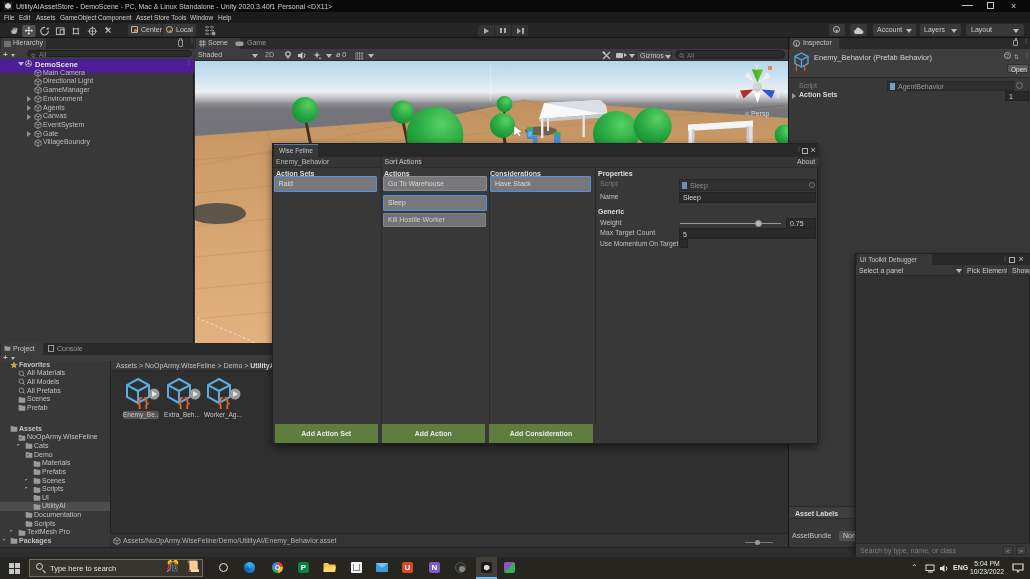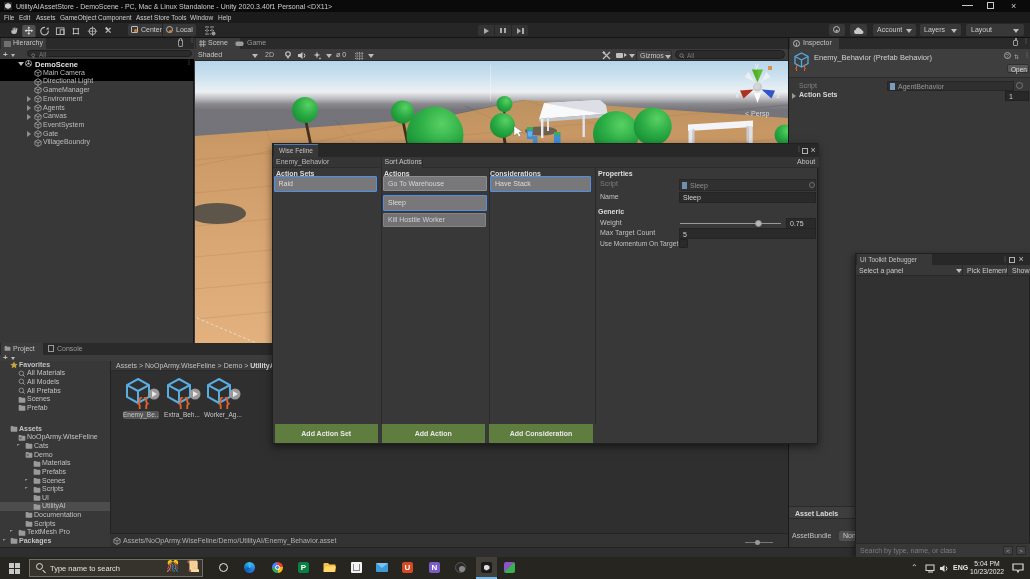--- a/index.html
+++ b/index.html
@@ -119,21 +119,21 @@
   <div class="abs" style="left:189px;top:1px;color:#aaa;font-size:6px;line-height:3px;">⋮</div>
   <div class="abs f8" style="left:3px;top:12px;color:#c0c0c0;font-weight:bold;">+</div>
   <div class="abs" style="left:11px;top:16px;width:0;height:0;border-left:2.5px solid transparent;border-right:2.5px solid transparent;border-top:3.5px solid #bbb;"></div>
   <div class="abs" style="left:27px;top:11.5px;width:165px;height:7.5px;background:#2b2b2b;border:1px solid #1f1f1f;border-radius:5px;">
     <div class="abs" style="left:3px;top:1px;font-size:6px;color:#888;">⚲</div>
     <div class="abs" style="left:11px;top:0.5px;font-size:6.5px;color:#777;">All</div>
   </div>
   <svg class="abs" style="left:4px;top:2.5px" width="7" height="6" viewBox="0 0 7 6">
         <path d="M0 1 L7 1 M0 3 L7 3 M0 5 L7 5" stroke="#b0b0b0" stroke-width="0.9"></path>
       </svg>
-  <div class="abs" style="left:0;top:20.5px;width:194px;height:22px;background:#000000;">
+  <div class="abs" style="left:0;top:20.5px;width:194px;height:14px;background:#4c1d95;">
     <div class="abs" style="left:18px;top:3px;width:0;height:0;border-left:3px solid transparent;border-right:3px solid transparent;border-top:4px solid #b8b8b8;"></div>
     <svg class="abs" style="left:25px;top:1.5px" width="7" height="7" viewBox="0 0 14 14">
           <circle cx="7" cy="7" r="6" fill="none" stroke="#ccc" stroke-width="1.5"></circle>
           <circle cx="7" cy="7" r="2.2" fill="#ccc"></circle>
           <path d="M7 1 L7 5 M1.5 10 L5 8 M12.5 10 L9 8" stroke="#ccc" stroke-width="1.5"></path>
         </svg>
     <div class="abs b" style="left:35px;top:1px;font-size:7.5px;color:#e2e2e2;">DemoScene</div>
     <div class="abs" style="left:186px;top:2px;color:#aaa;font-size:6px;line-height:3px;">⋮</div>
   </div>
   <div id="hier-rows" class="abs f7" style="left:0;top:30.5px;width:194px;color:#bdbdbd;">
@@ -683,21 +683,21 @@
 <div id="taskbar" class="abs" style="left:0;top:557px;width:1030px;height:22px;background:#26251f;">
   <svg class="abs" style="left:9px;top:6px" width="11" height="11" viewBox="0 0 11 11">
     <rect x="0" y="0" width="5" height="5" fill="#c8c8c8"></rect>
         <rect x="6" y="0" width="5" height="5" fill="#c8c8c8"></rect>
     <rect x="0" y="6" width="5" height="5" fill="#c8c8c8"></rect>
         <rect x="6" y="6" width="5" height="5" fill="#c8c8c8"></rect>
   </svg>
   <div class="abs" style="left:29px;top:2px;width:174px;height:18px;background:#35332c;border:1px solid #6f6d66;">
     <div class="abs" style="left:6px;top:3px;width:7px;height:7px;border:1.3px solid #ddd;border-radius:50%;"></div>
     <div class="abs" style="left:12px;top:11px;width:4px;height:1.3px;background:#ddd;transform:rotate(45deg);"></div>
-    <div class="abs" style="left:20px;top:4px;font-size:7.5px;color:#e0e0e0;">Type name to search</div>
+    <div class="abs" style="left:20px;top:4px;font-size:7.5px;color:#e0e0e0;">Type here to search</div>
   </div>
   <div class="abs" style="left:166px;top:3px;font-size:11px;">🎊</div>
   <div class="abs" style="left:186px;top:3px;font-size:11px;">📜</div>
   <div class="abs" style="left:219px;top:6px;width:9px;height:9px;border:1.5px solid #eee;border-radius:50%;"></div>
   <div class="abs" style="left:244px;top:5px;width:11px;height:11px;border-radius:50%;background:conic-gradient(#35c1f1,#2a7de1,#0d5bb5,#35c1f1);"></div>
   <div class="abs" style="left:272px;top:5px;width:11px;height:11px;border-radius:50%;background:conic-gradient(#ea4335 0 25%,#fbbc05 25% 50%,#34a853 50% 75%,#4285f4 75% 100%);">
     <div class="abs" style="left:3px;top:3px;width:5px;height:5px;background:#4285f4;border-radius:50%;border:1px solid #fff;"></div>
   </div>
   <div class="abs" style="left:298px;top:5px;width:11px;height:11px;background:#0b8043;border-radius:2px;font-size:8px;color:#fff;text-align:center;line-height:11px;font-weight:bold;">P</div>
   <svg class="abs" style="left:323px;top:5px" width="13" height="11" viewBox="0 0 13 11">

